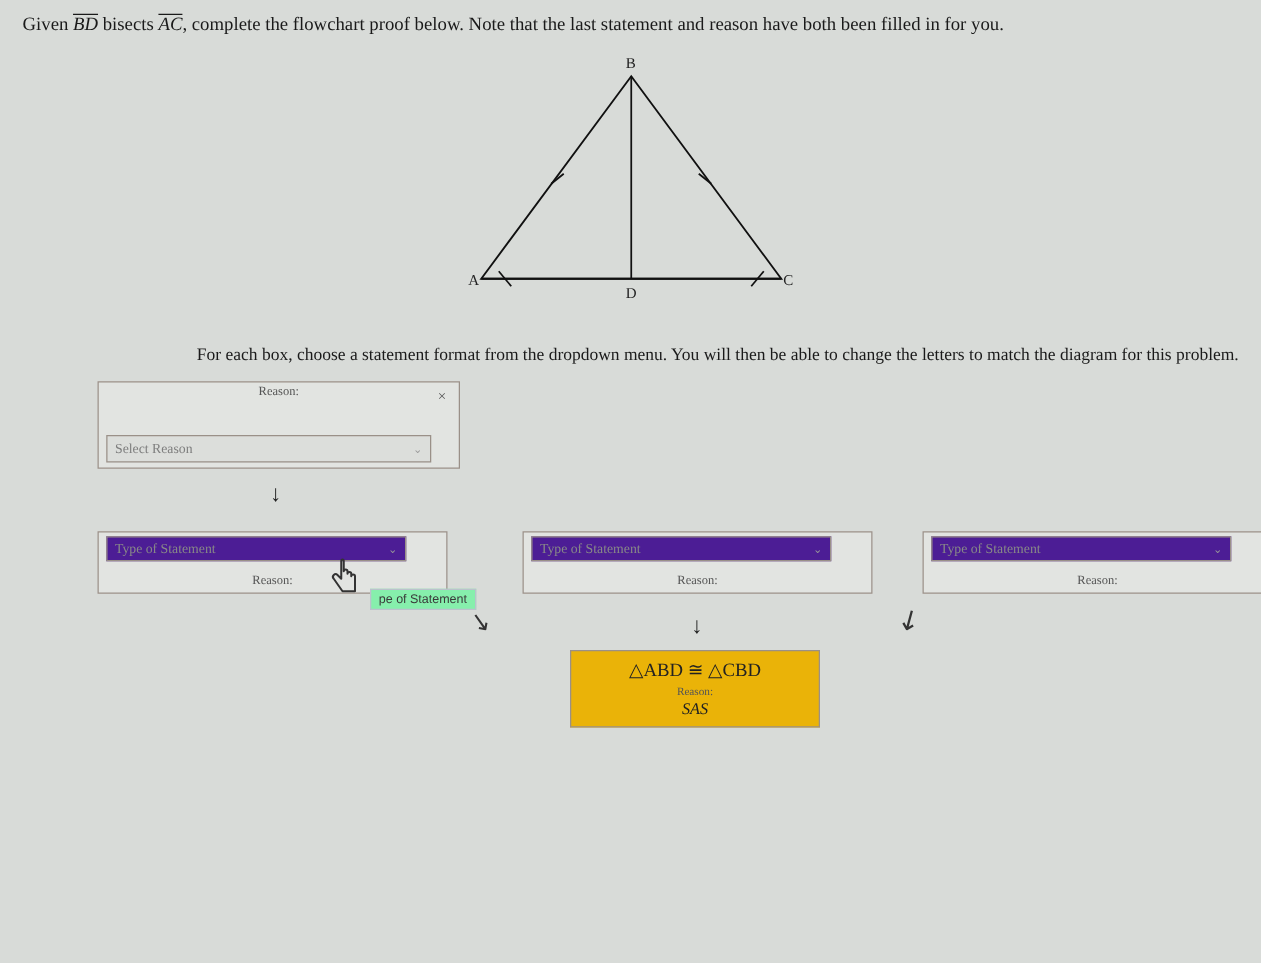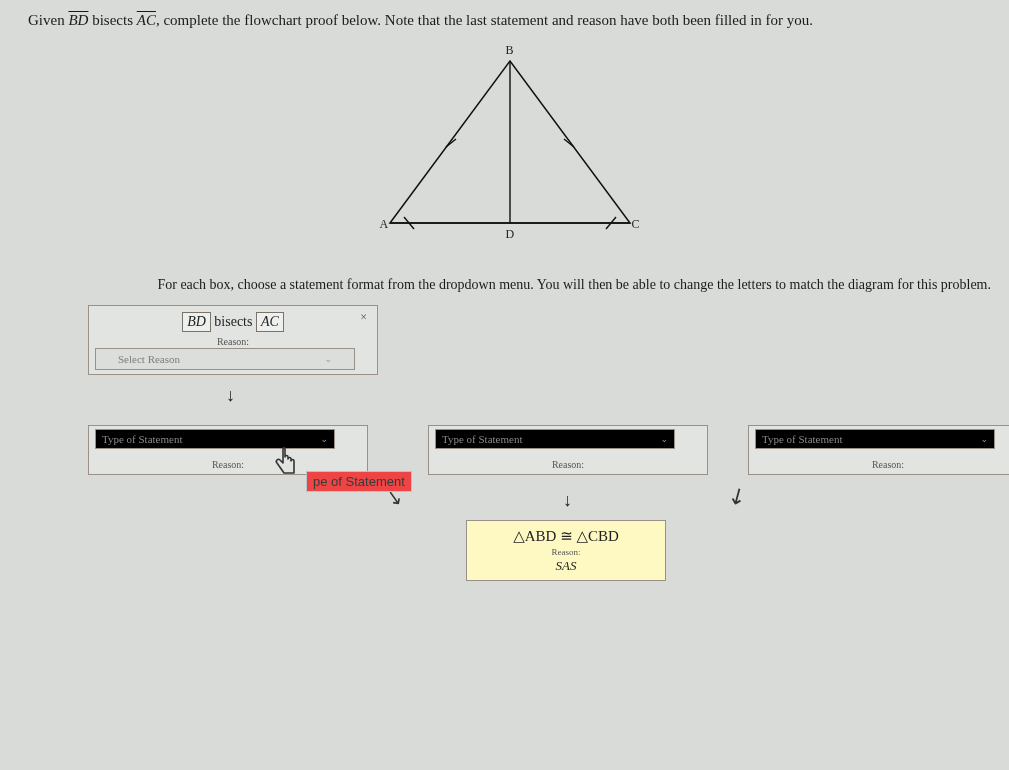--- a/index.html
+++ b/index.html
@@ -1,49 +1,49 @@
 <!DOCTYPE html>
 <html><head>
 <meta charset="utf-8">
 <style>
 * { margin:0; padding:0; box-sizing:border-box; }
 body { font-family:'Times New Roman',serif; background:#d8dbd8; color:#222; width:1009px; height:770px; overflow:hidden; position:relative; }
 .overline { text-decoration:overline; font-style:italic; }
-.page { padding:12px 18px;margin-left:10px; }
+.page { padding:12px 18px; }
 .prompt-line { font-size:15px; color:#1a1a1a; }
 .diagram { width:280px; height:210px; margin:14px auto 0; position:relative; }
 .subprompt { font-size:14px; color:#1a1a1a; margin-top:24px;text-align:right; }
 
 .flowchart { position:relative; height:320px; margin-top:12px; }
 .box { position:absolute; background:#e2e4e1; border:1px solid #9a9088; padding:2px 6px; }
 .box-top { left:60px; top:0; width:290px; height:70px; }
 .stmt-line { text-align:center; font-size:14px; padding:4px 0; }
 .stmt-inner { display:inline-block; border:1px solid #7a736a; background:#eef0ee; padding:1px 4px; font-family:serif; font-style:italic; }
 .reason-lbl { text-align:center; font-size:10px; color:#555; }
-.select-reason { border:1px solid #9a9088; padding:4px 22px; font-size:11px; color:#7e7e7e; background:#dcdedb; width:260px; position:absolute; bottom:4px; left:6px; display:flex; justify-content:space-between; align-items:center; }
+.select-reason { border:1px solid #9a9088; padding:4px 6px; font-size:11px; color:#7e7e7e; background:#dcdedb; width:260px; position:absolute; bottom:4px; left:6px; display:flex; justify-content:space-between; align-items:center; }
 .chev { font-size:9px; color:#999; }
 .close-x { position:absolute; top:4px; right:10px; font-size:12px; color:#555; cursor:pointer; }
 
 .arrow-down1 { position:absolute; left:198px; top:80px; font-size:18px; color:#222; }
 
 .row-box { width:280px; height:50px; }
 .row-left { left:60px; top:120px; }
 .row-mid { left:400px; top:120px; }
 .row-right { left:720px; top:120px; }
-.row-box .type-stmt { border:1px solid #9a9088; background:#000000; padding:3px 6px; font-size:11px; color:#888; width:240px; position:absolute; top:3px; left:6px; display:flex; justify-content:space-between; align-items:center;}
+.row-box .type-stmt { border:1px solid #9a9088; background:#4c1d95; padding:3px 6px; font-size:11px; color:#888; width:240px; position:absolute; top:3px; left:6px; display:flex; justify-content:space-between; align-items:center;}
 .row-box .r-lbl { position:absolute; bottom:4px; left:0; right:0; text-align:center; font-size:10px; color:#555; }
 
 .cursor-hand { position:absolute; left:242px; top:140px; font-size:28px; color:#333; user-select:none; pointer-events:none; z-index:5;}
-.tooltip { position:absolute; left:278px; top:166px; background:#ef4444; border:1px solid #bac2cc; padding:2px 6px; font-size:13px; color:#3a3a3a; font-family:Arial,sans-serif; z-index:5;}
+.tooltip { position:absolute; left:278px; top:166px; background:#86efac; border:1px solid #bac2cc; padding:2px 6px; font-size:10px; color:#3a3a3a; font-family:Arial,sans-serif; z-index:5;}
 
 .arrow-diag-right { position:absolute; left:358px; top:180px; font-size:20px; color:#333; transform:rotate(10deg); }
 .arrow-down2 { position:absolute; left:535px; top:185px; font-size:18px; color:#222; }
 .arrow-diag-left { position:absolute; left:700px; top:178px; font-size:22px; color:#333; transform:rotate(-30deg); }
 
-.final-box { position:absolute; left:438px; top:215px; width:200px; border:1px solid #9a9088; background:#fef9c3; padding:6px 4px; text-align:center; }
+.final-box { position:absolute; left:438px; top:215px; width:200px; border:1px solid #9a9088; background:#eab308; padding:6px 4px; text-align:center; }
 .final-stmt { font-size:15px; font-family:serif; }
 .final-r-lbl { font-size:9px; color:#555; margin-top:2px;}
 .final-reason { font-size:13px; margin-top:1px;font-style:italic; }
 </style>
 </head>
 <body>
 
 <div class="page">
   <div class="prompt-line">
     <span>Given </span><span class="overline">BD</span><span> bisects </span><span class="overline">AC</span><span>, complete the flowchart proof below. Note that the last statement and reason have both been filled in for you.</span>
@@ -66,25 +66,20 @@
     <span style="position:absolute;left:262px;top:174px;font-size:12px">C</span>
     <span style="position:absolute;left:136px;top:184px;font-size:12px">D</span>
   </div>
 
   <div class="subprompt">For each box, choose a statement format from the dropdown menu. You will then be able to change the letters to match the diagram for this problem.</div>
 
   <div class="flowchart">
 
     <div class="box box-top">
       <span class="close-x">×</span>
-      <div class="stmt-line">
-        <span class="stmt-inner">BD</span>
-        <span>bisects</span>
-        <span class="stmt-inner">AC</span>
-      </div>
       <div class="reason-lbl">Reason:</div>
       <div class="select-reason">
         <span>Select Reason</span>
         <span class="chev">⌄</span>
       </div>
     </div>
 
     <div class="arrow-down1">↓</div>
 
     <div class="box row-box row-left">

